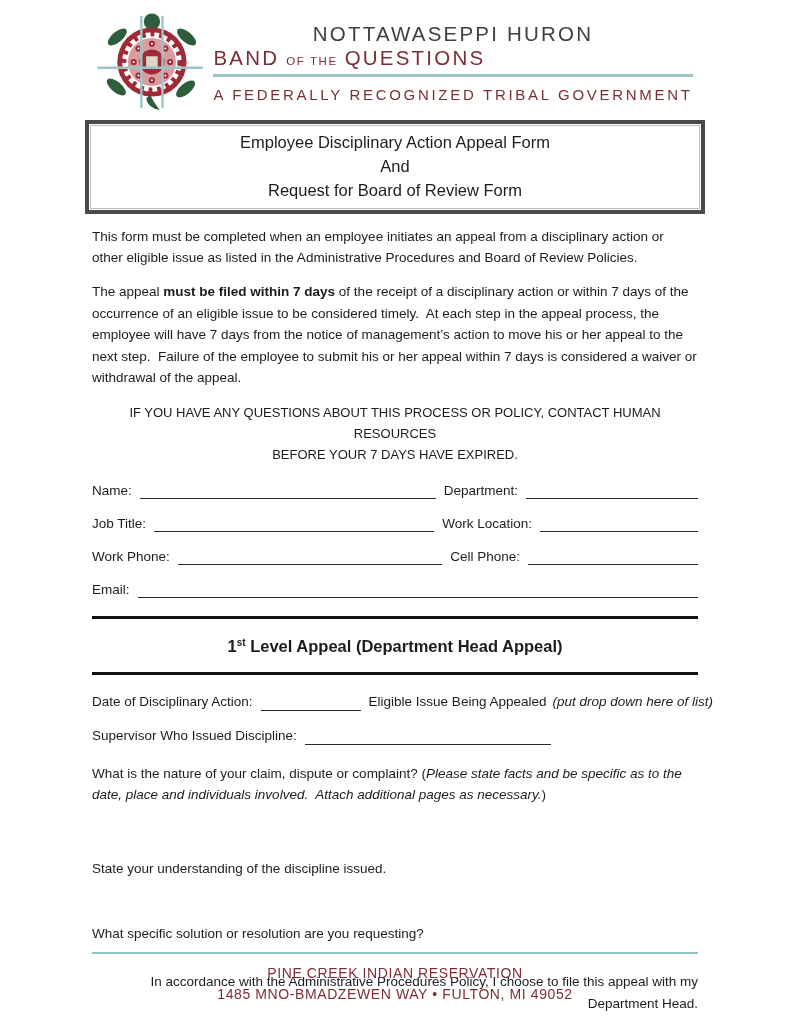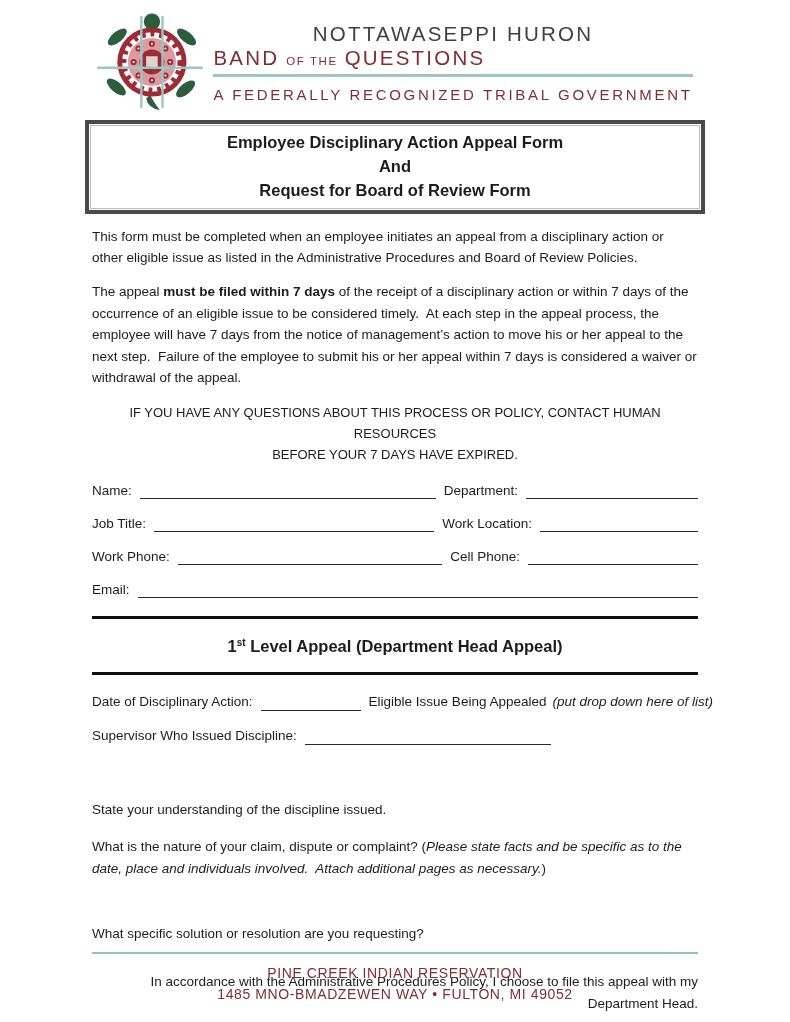--- a/index.html
+++ b/index.html
@@ -34,21 +34,21 @@
   .tagline{
     color:#7d2e35;font-size:15px;letter-spacing:2.7px;white-space:nowrap;
   }
   
   .title-box{
     margin:8px -7px 4px -7px;
     border:4px solid #4a4a4a;
     box-shadow:inset 0 0 0 1px #ffffff, inset 0 0 0 2px #bdbdbd;
     padding:7px 10px;
     text-align:center;
-    font-weight:bold;
+    font-weight:normal;
     font-size:16.5px;
     line-height:1.45;
   }
   
   .para{margin:12px 0 0 0;white-space:pre-wrap;}
   .para b{font-weight:bold;}
   .notice{margin:14px 0 0 0;text-align:center;font-size:13px;white-space:pre-wrap;}
   
   .rows{margin-top:16px;}
   .frow{display:flex;align-items:flex-end;margin-bottom:13px;height:20px;}
@@ -172,22 +172,22 @@
     <span class="lbl">Date of Disciplinary Action:</span>
     <span class="blank fix w-date"></span>
     <span class="lbl">Eligible Issue Being Appealed</span>
     <span class="lbl inline-note" style="margin-left:6px">(put drop down here of list)</span>
   </div>
   <div class="frow" style="margin-top:14px;margin-bottom:0">
     <span class="lbl">Supervisor Who Issued Discipline:</span>
     <span class="blank fix w-sup"></span>
   </div>
 
+  <p class="q"><span>What is the nature of your claim, dispute or complaint? (</span><span class="it">Please state facts and be specific as to the date, place and individuals involved.  Attach additional pages as necessary.</span><span>)</span></p>
   <p class="q q2">State your understanding of the discipline issued.</p>
-  <p class="q"><span>What is the nature of your claim, dispute or complaint? (</span><span class="it">Please state facts and be specific as to the date, place and individuals involved.  Attach additional pages as necessary.</span><span>)</span></p>
   <p class="q q3">What specific solution or resolution are you requesting?</p>
   <p class="q q4">In accordance with the Administrative Procedures Policy, I choose to file this appeal with my Department Head.</p>
 
   <div class="footer">
     <div class="footer-rule"></div>
     <div class="footer-line">PINE CREEK INDIAN RESERVATION</div>
     <div class="footer-line">1485 MNO-BMADZEWEN WAY • FULTON, MI 49052</div>
   </div>
 
 </div>

